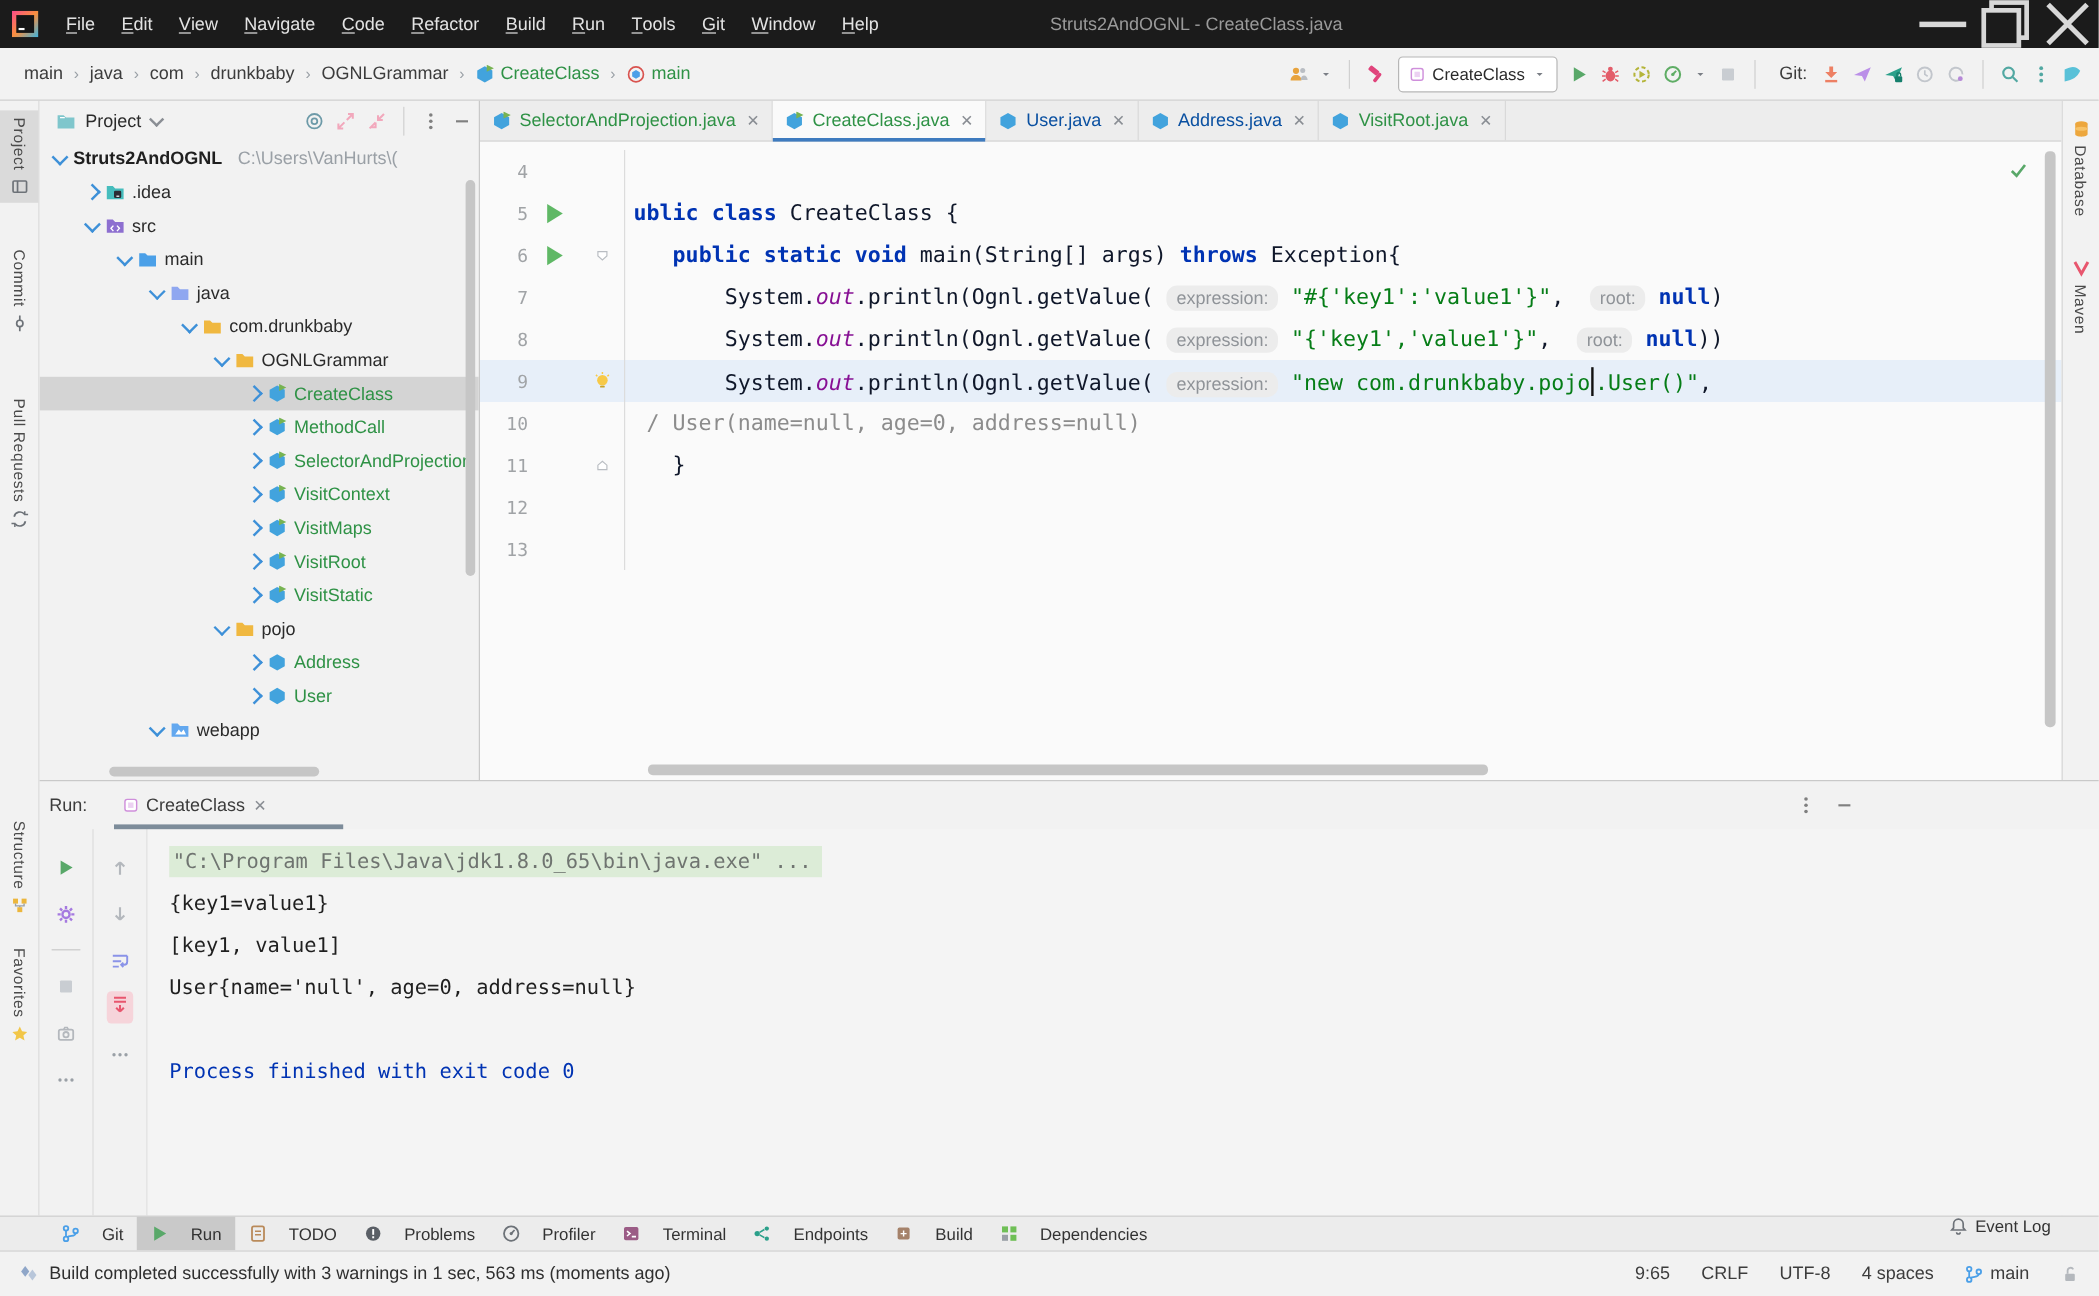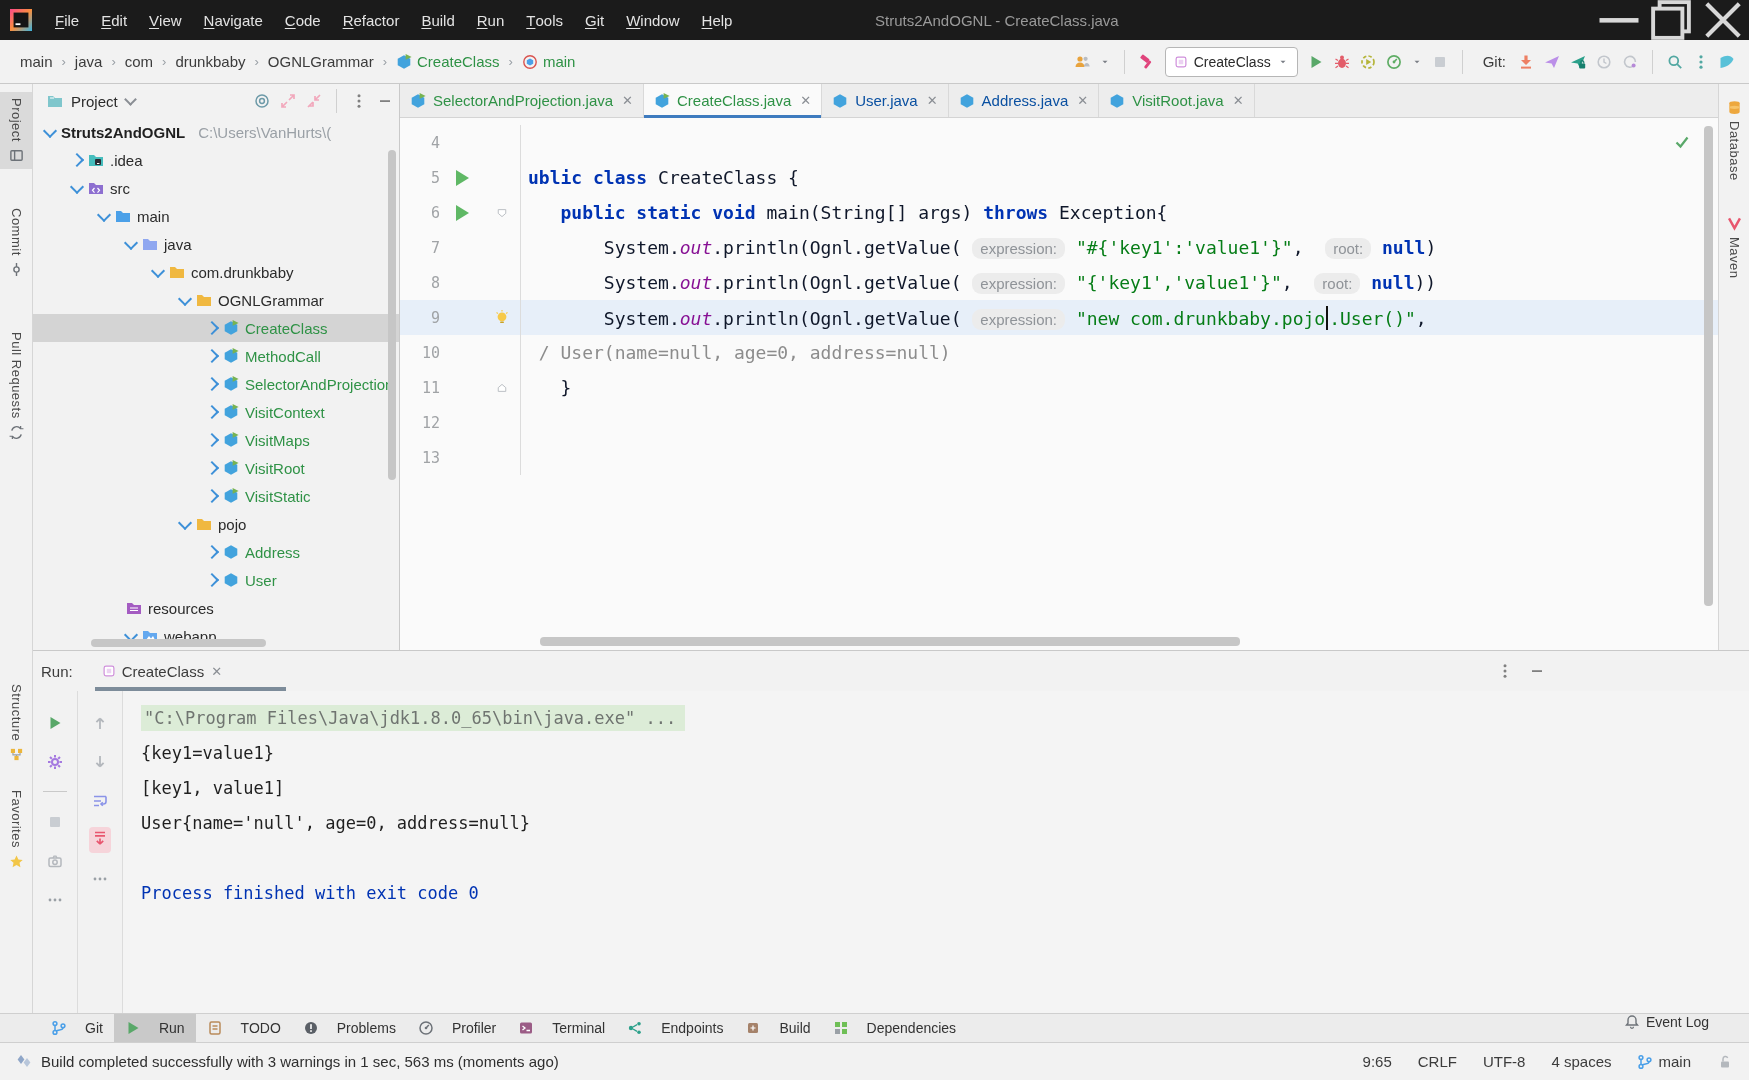--- a/index.html
+++ b/index.html
@@ -589,29 +589,20 @@
       <div class="tree-row" style="padding-left: 174px;">
         <span class="chev right"></span>
         <span class="icn ">
           <svg viewBox="0 0 16 16" xmlns="http://www.w3.org/2000/svg">
             <path d="M8 1.2L14.3 4.8v6.4L8 14.8 1.7 11.2V4.8z" fill="#42a3dd"></path>
           </svg>
         </span>
         <span class="tree-label green">User</span>
       </div>
       <div class="tree-row" style="padding-left: 93px;">
-        <span class="icn ">
-          <svg viewBox="0 0 16 16" xmlns="http://www.w3.org/2000/svg">
-            <path d="M1 3h5l2 2h7v9H1z" fill="#a45cc2"></path>
-            <path d="M4 8h8M4 10.5h8" stroke="#fff" stroke-width="1.1"></path>
-          </svg>
-        </span>
-        <span class="tree-label">resources</span>
-      </div>
-      <div class="tree-row" style="padding-left: 93px;">
         <span class="chev down"></span>
         <span class="icn ">
           <svg viewBox="0 0 16 16" xmlns="http://www.w3.org/2000/svg">
             <path d="M1 3h5l2 2h7v9H1z" fill="#63a8ef"></path>
             <path d="M4 12l3-4 2 2.5L11 8l2 4z" fill="#fff"></path>
           </svg>
         </span>
         <span class="tree-label">webapp</span>
       </div>
     </div>

